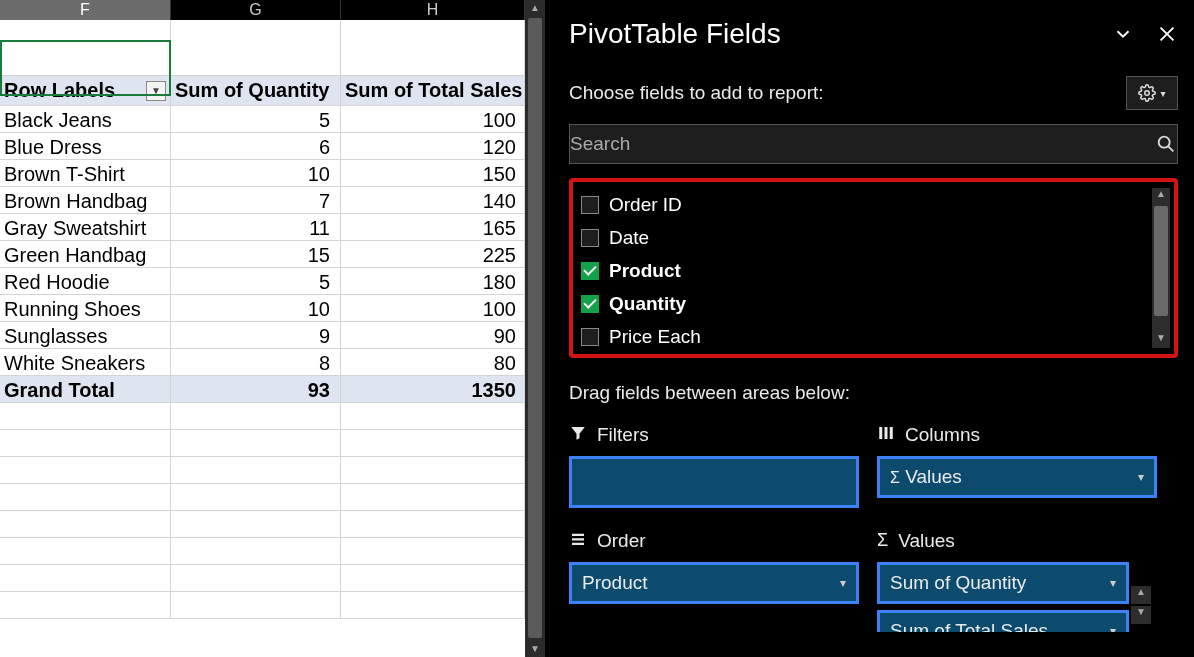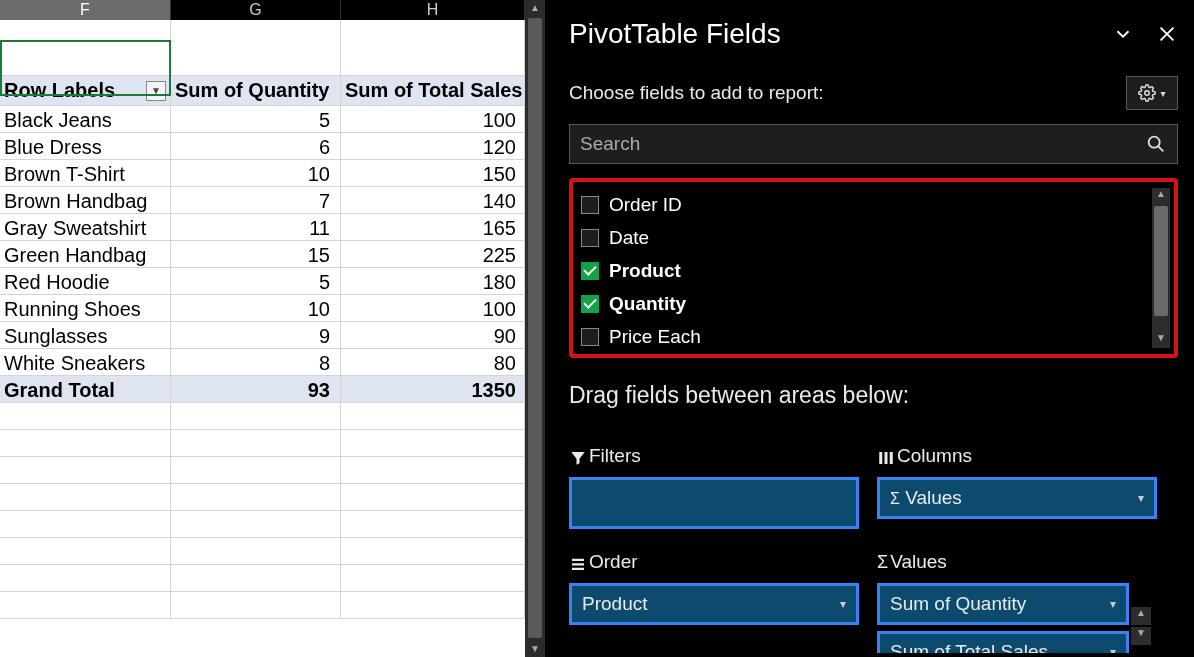--- a/index.html
+++ b/index.html
@@ -136,21 +136,21 @@
     border: 1px solid #555;
     background: #1e1e1e;
     display:flex; align-items:center; justify-content:center;
     gap:4px; color:#ddd; cursor:pointer;
   }
   .search-box {
     display:flex; align-items:center;
     height: 40px;
     border: 1px solid #555;
     background: #1e1e1e;
-    padding: 0 10px;
+    padding: 0 0;
     margin-bottom: 14px;
   }
   .search-box input {
     flex:1; background:transparent; border:none; outline:none;
     color:#fff; font-size:19px;
   }
   .search-box input::placeholder { color:#aaa; }
   .search-icon { width:22px; height:22px; color:#ddd; }
   .fields-box {
     border: 4px solid #d41414;
@@ -184,29 +184,29 @@
   }
   .checkbox.checked {
     background:#13a24a; border-color:#13a24a;
   }
   .checkbox.checked::after {
     content:""; width:10px; height:5px;
     border-left:2px solid #fff; border-bottom:2px solid #fff;
     transform: rotate(-45deg) translate(1px,-1px);
   }
   .field-item.checked .flabel { font-weight:700; }
-  .drag-label { font-size:23px; color:#eaeaea; margin-bottom:36px; }
+  .drag-label { font-size:19px; color:#eaeaea; margin-bottom:20px; }
   .areas-grid {
     display:grid;
     grid-template-columns: 290px 280px;
     gap: 16px 18px;
   }
   .area-block { }
   .area-header {
-    display:flex; align-items:flex-end; gap:2px;
+    display:flex; align-items:flex-start; gap:10px;
     font-size:19px; color:#eaeaea; margin-bottom:10px;
   }
   .area-icon { width:18px; height:18px; }
   .area-slot {
     height: 42px;
     border:3px solid #3b82f6;
     background:#0c4a6e;
     display:flex; align-items:center;
     padding:0 10px;
     font-size:19px; color:#eaeaea;

